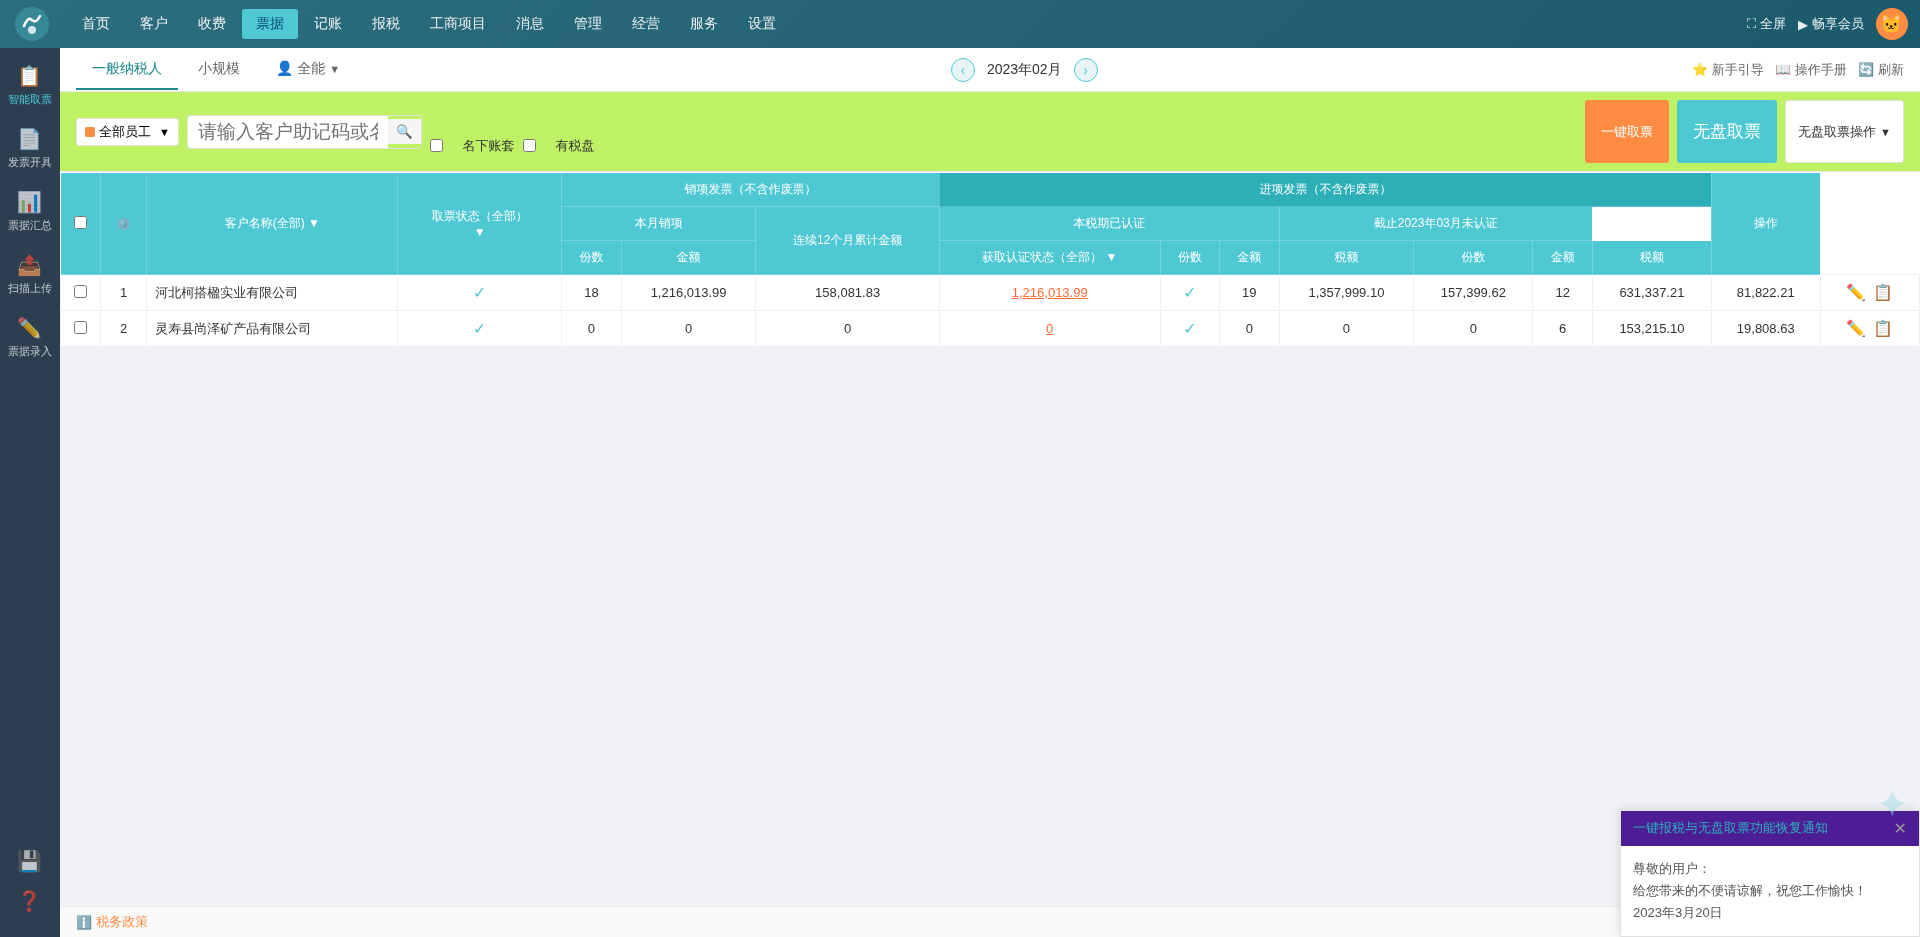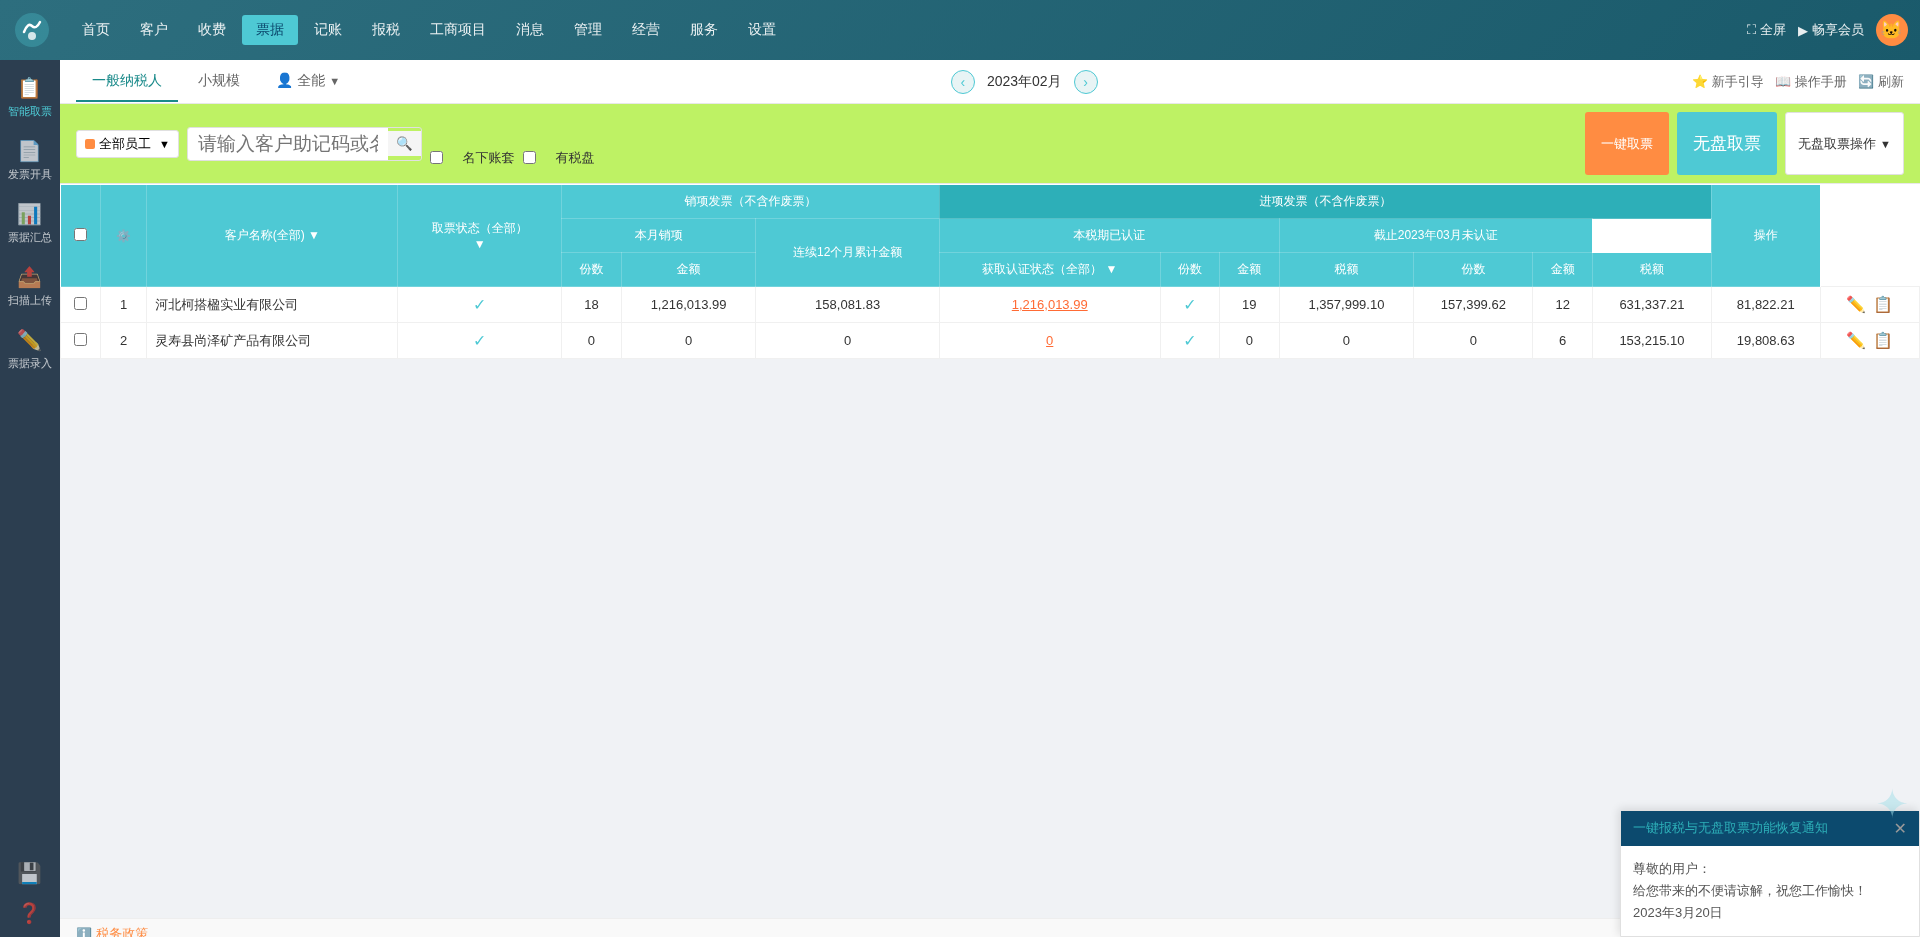--- a/index.html
+++ b/index.html
@@ -1,20 +1,20 @@
 <!DOCTYPE html>
 <html><head>
   <meta charset="utf-8">
   <style>
     * { box-sizing: border-box; margin: 0; padding: 0; font-family: 'Microsoft YaHei', Arial, sans-serif; }
     body { width: 1920px; min-height: 937px; background: #f5f5f5; font-size: 13px; }
 
     
     .top-nav {
-      display: flex; align-items: center; height: 60px;
+      display: flex; align-items: center; height: 48px;
       background: linear-gradient(135deg, #2d6e7e 0%, #1a5a6b 100%);
       padding: 8px 12px; color: white;
     }
     .logo { width: 40px; height: 40px; margin-right: 16px; display: flex; align-items: center; justify-content: center; }
     .logo svg { width: 36px; height: 36px; }
     .nav-items { display: flex; align-items: center; flex: 1; gap: 2px; }
     .nav-item {
       padding: 6px 14px; cursor: pointer; border-radius: 3px;
       color: rgba(255,255,255,0.9); font-size: 14px; white-space: nowrap;
       data-interactable: true;
@@ -102,21 +102,21 @@
     .link-text { color: #ff6b35; text-decoration: underline; cursor: pointer; }
     .action-btn { color: #999; cursor: pointer; font-size: 16px; margin: 0 2px; }
 
     
     .notif-panel {
       position: fixed; right: 0; bottom: 0; width: 300px; background: white;
       border: 1px solid #e0e0e0; border-radius: 4px 4px 0 0;
       box-shadow: -2px -2px 8px rgba(0,0,0,0.1); font-size: 13px;
     }
     .notif-header {
-      display: flex; background: #0c4a6e;
+      display: flex; background: #4c1d95;
       padding: 8px 12px; font-weight: 500; color: #2dafb8; font-size: 13px;
     }
     .notif-close { margin-left: auto; cursor: pointer; color: #999; font-size: 16px; }
     .notif-body { padding: 12px; color: #555; line-height: 1.7; font-size: 13px; max-height: 200px; overflow-y: auto; }
     .notif-decoration {
       position: absolute; top: -30px; right: 10px;
       color: #a0dde8; font-size: 40px; opacity: 0.5;
     }
 
     

